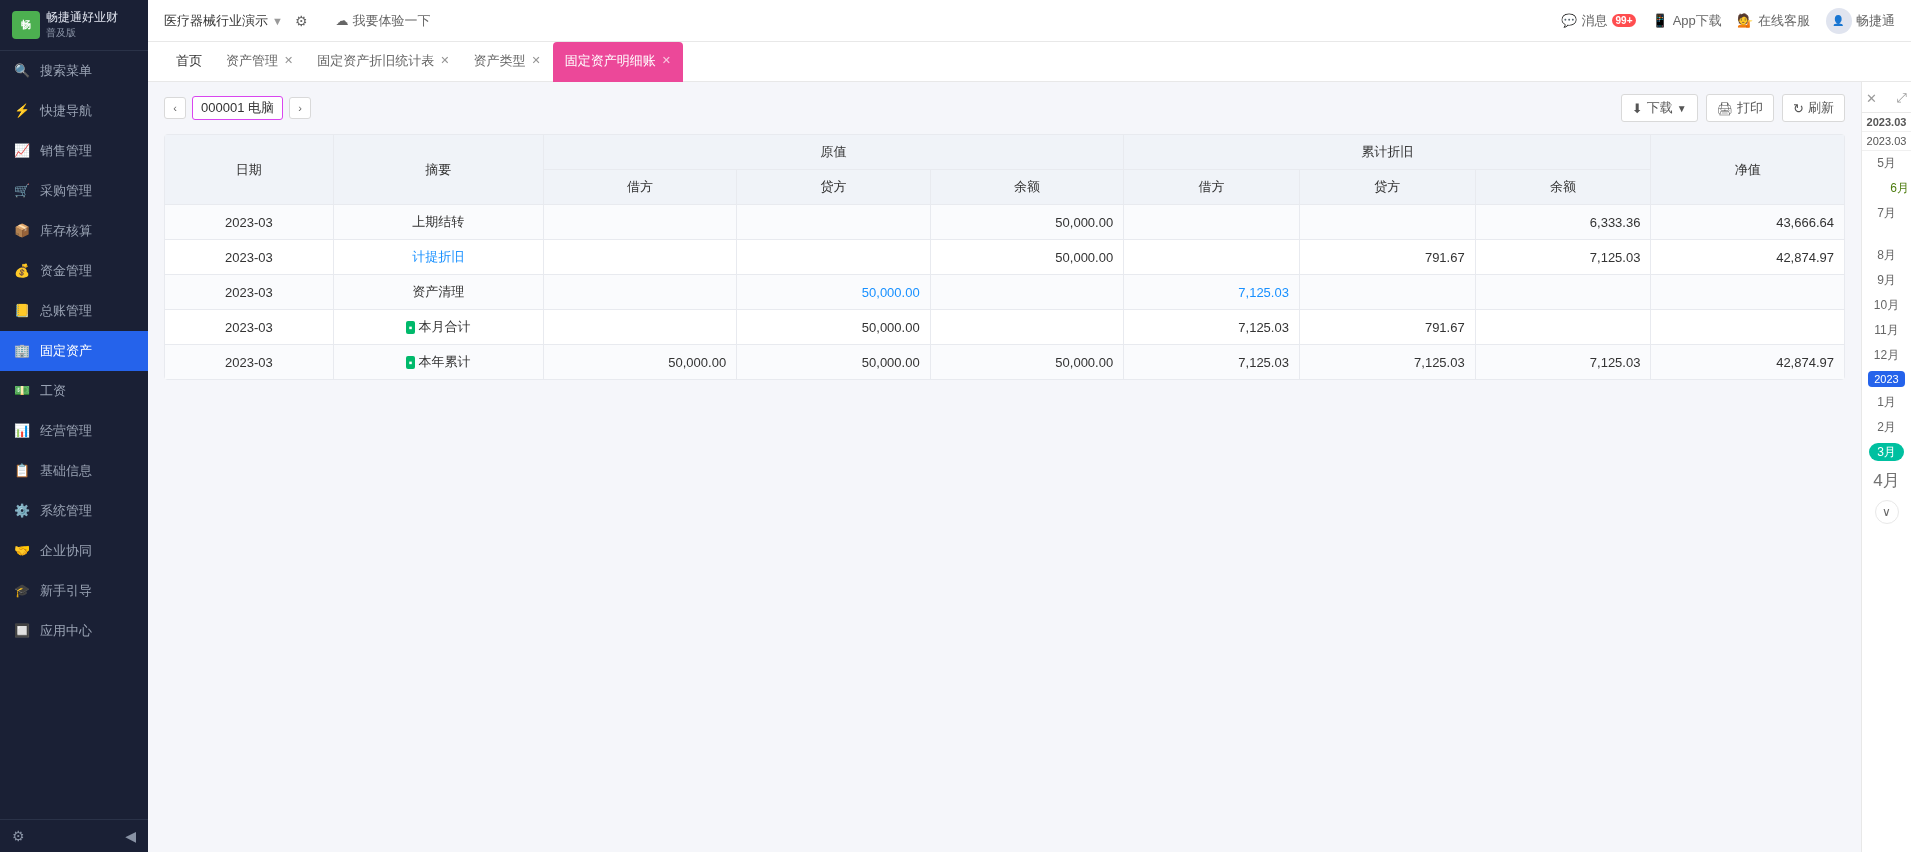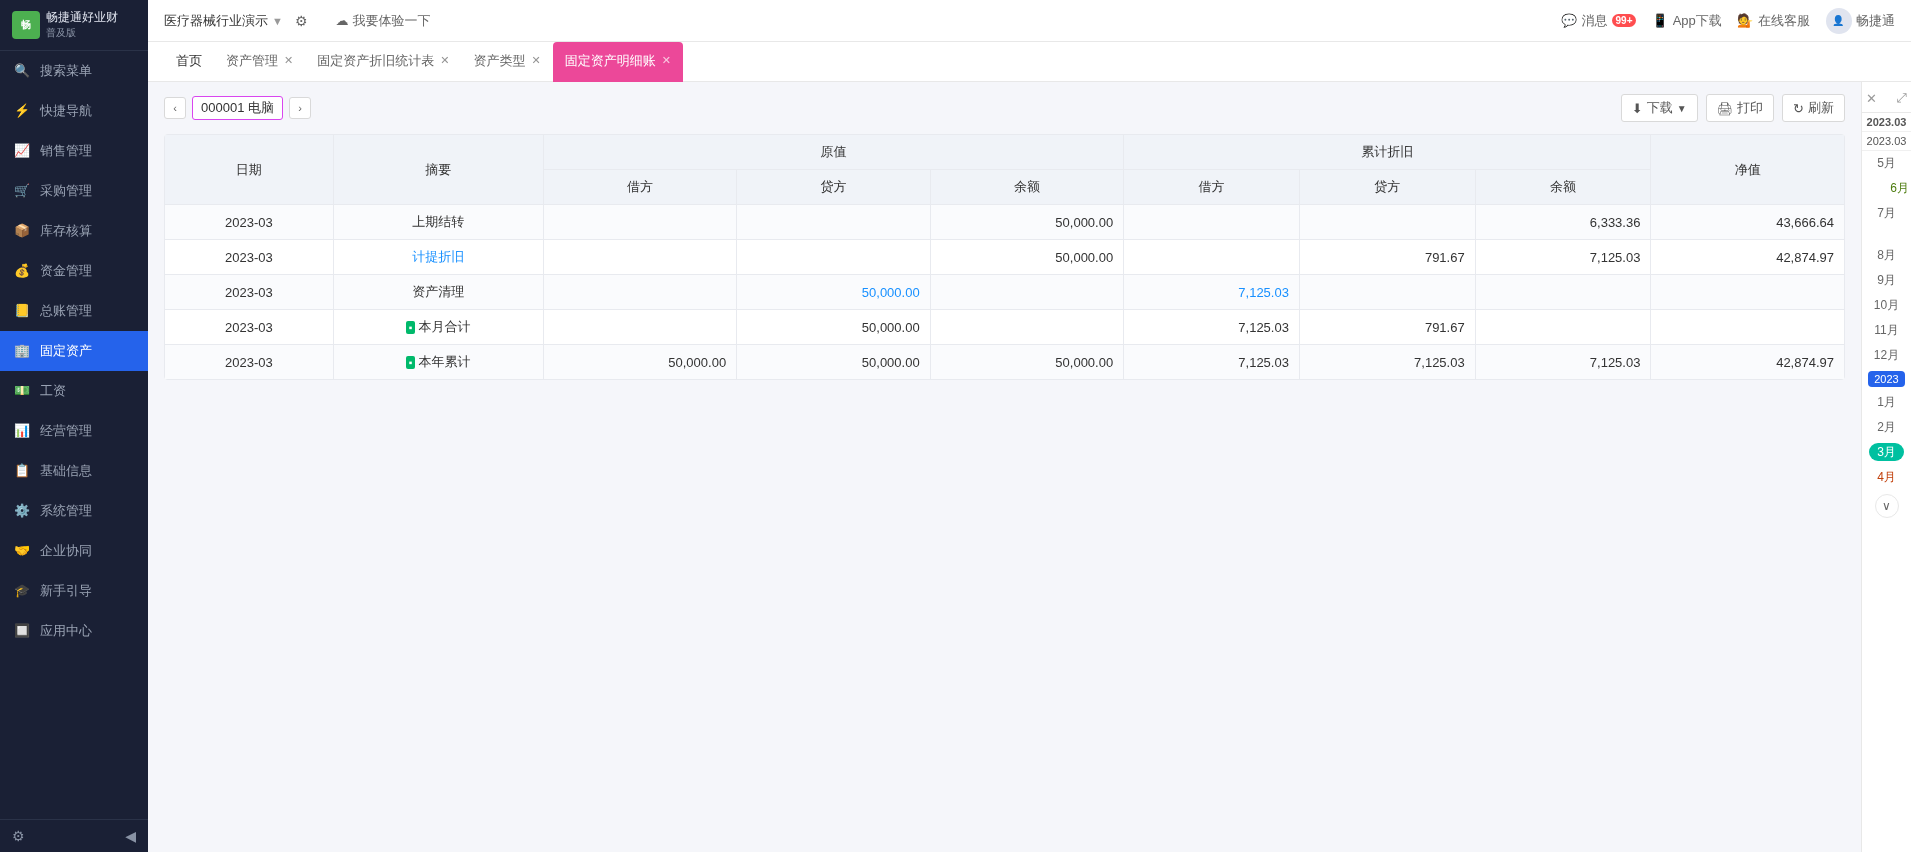--- a/index.html
+++ b/index.html
@@ -515,18 +515,18 @@
 
       <div style="width:100%;text-align:center;padding:4px 2px;">
         <span style="background:#2563eb;color:white;border-radius:4px;padding:2px 6px;font-size:11px;">2023</span>
       </div>
 
       <div style="width:100%;text-align:center;padding:4px 2px;font-size:12px;color:#666;cursor:pointer;">1月</div>
       <div style="width:100%;text-align:center;padding:4px 2px;font-size:12px;color:#666;cursor:pointer;">2月</div>
       <div style="width:100%;text-align:center;padding:4px 2px;font-size:12px;color:#666;cursor:pointer;">
         <span style="background:#00c0a0;color:white;border-radius:10px;padding:2px 8px;font-size:12px;">3月</span>
       </div>
-      <div style="width:100%;text-align:center;padding:4px 2px;font-size:12px;color:#c2410c;cursor:pointer;">4月</div>
+      <div style="width:100%;text-align:center;padding:4px 2px;font-size:17px;color:#737373;cursor:pointer;">4月</div>
 
       <div class="right-panel-nav">∨</div>
     </div>
   </div>
 </div>
 
 </body></html>

